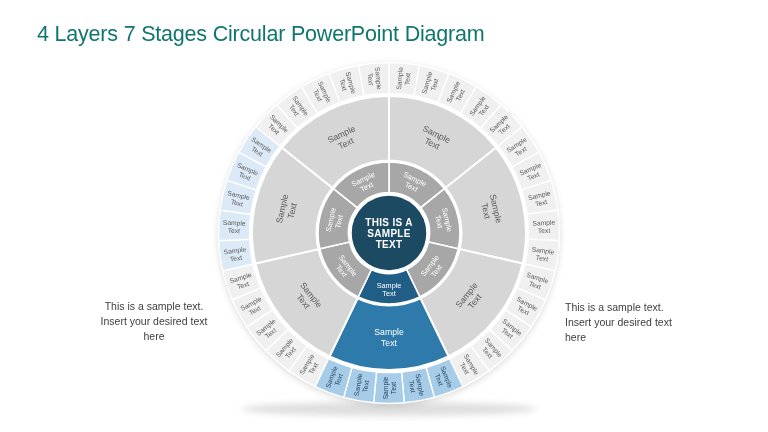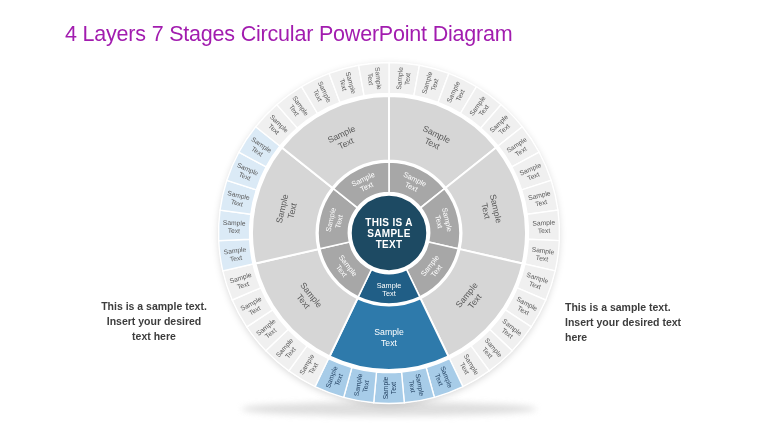--- a/index.html
+++ b/index.html
@@ -5,25 +5,25 @@
   html, body { margin: 0; padding: 0; }
   body {
     width: 768px; height: 432px;
     background: #ffffff;
     font-family: "Liberation Sans", sans-serif;
     overflow: hidden;
   }
   .slide { position: relative; width: 768px; height: 432px; background: #ffffff; }
   .slide-title {
     position: absolute; left: 37px; top: 22px;
-    font-size: 21.5px; font-weight: 400; color: #a21caf;
-    letter-spacing: -0.2px; white-space: nowrap; margin-left: 28px;
+    font-size: 21.5px; font-weight: 400; color: #0f766e;
+    letter-spacing: -0.2px; white-space: nowrap;
   }
   .note {
-    position: absolute; font-size: 10.5px; line-height: 15px; color: #3d3d3d; font-weight: bold;
+    position: absolute; font-size: 10.5px; line-height: 15px; color: #3d3d3d;
   }
   .note-left  { left: 100px; top: 299px; width: 108px; text-align: center; }
   .note-right { left: 565px; top: 300px; width: 118px; text-align: left; }
   .wheel-wrap { position: absolute; left: 209px; top: 53px; width: 360px; height: 370px; }
   svg text, svg tspan {
     font-family: "Liberation Sans", sans-serif;
     dominant-baseline: central;
     text-anchor: middle;
   }
 </style>

